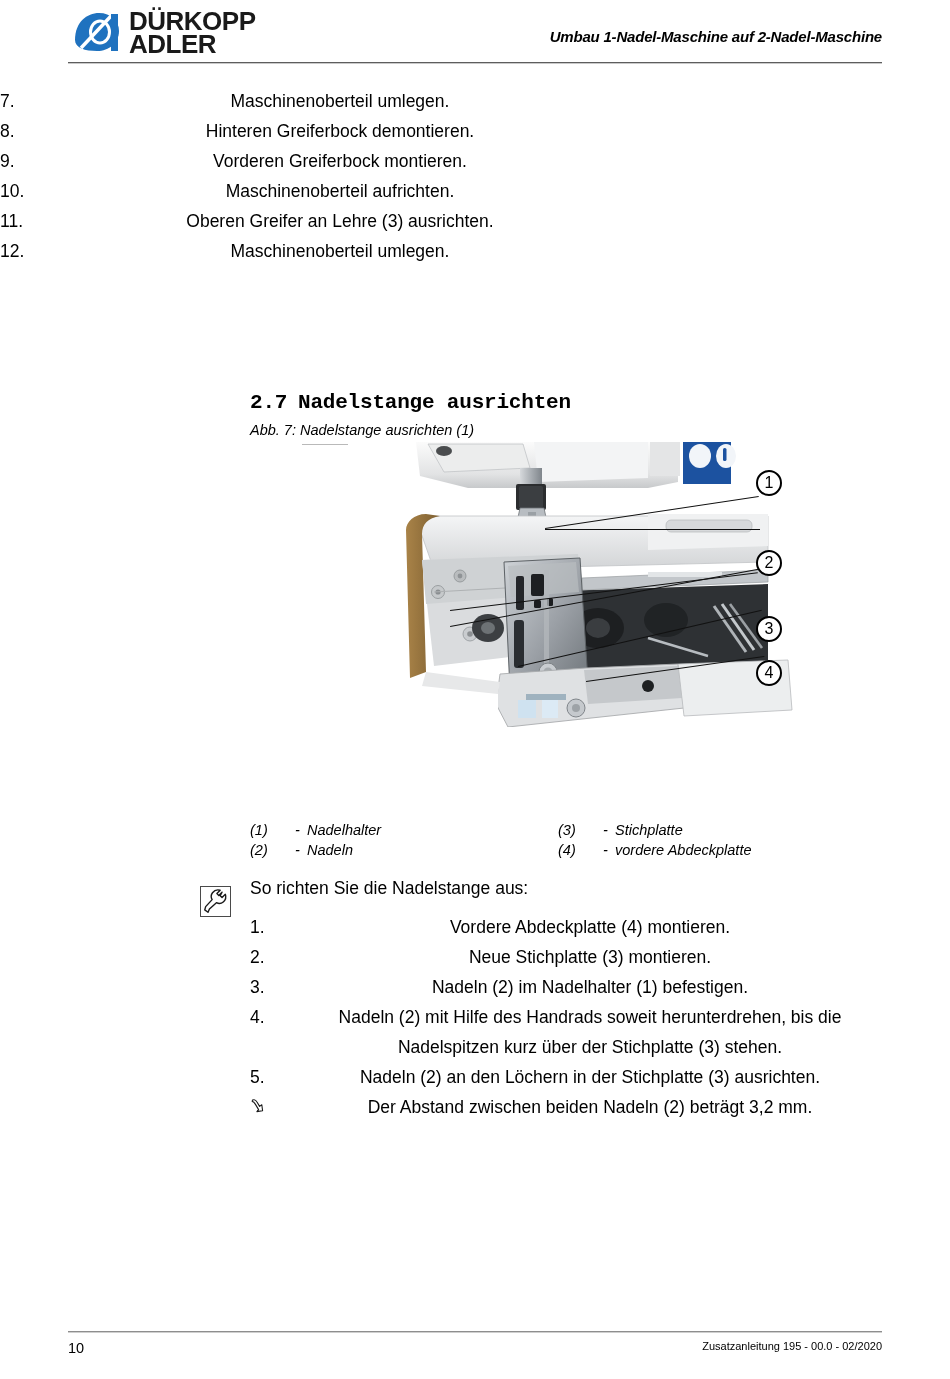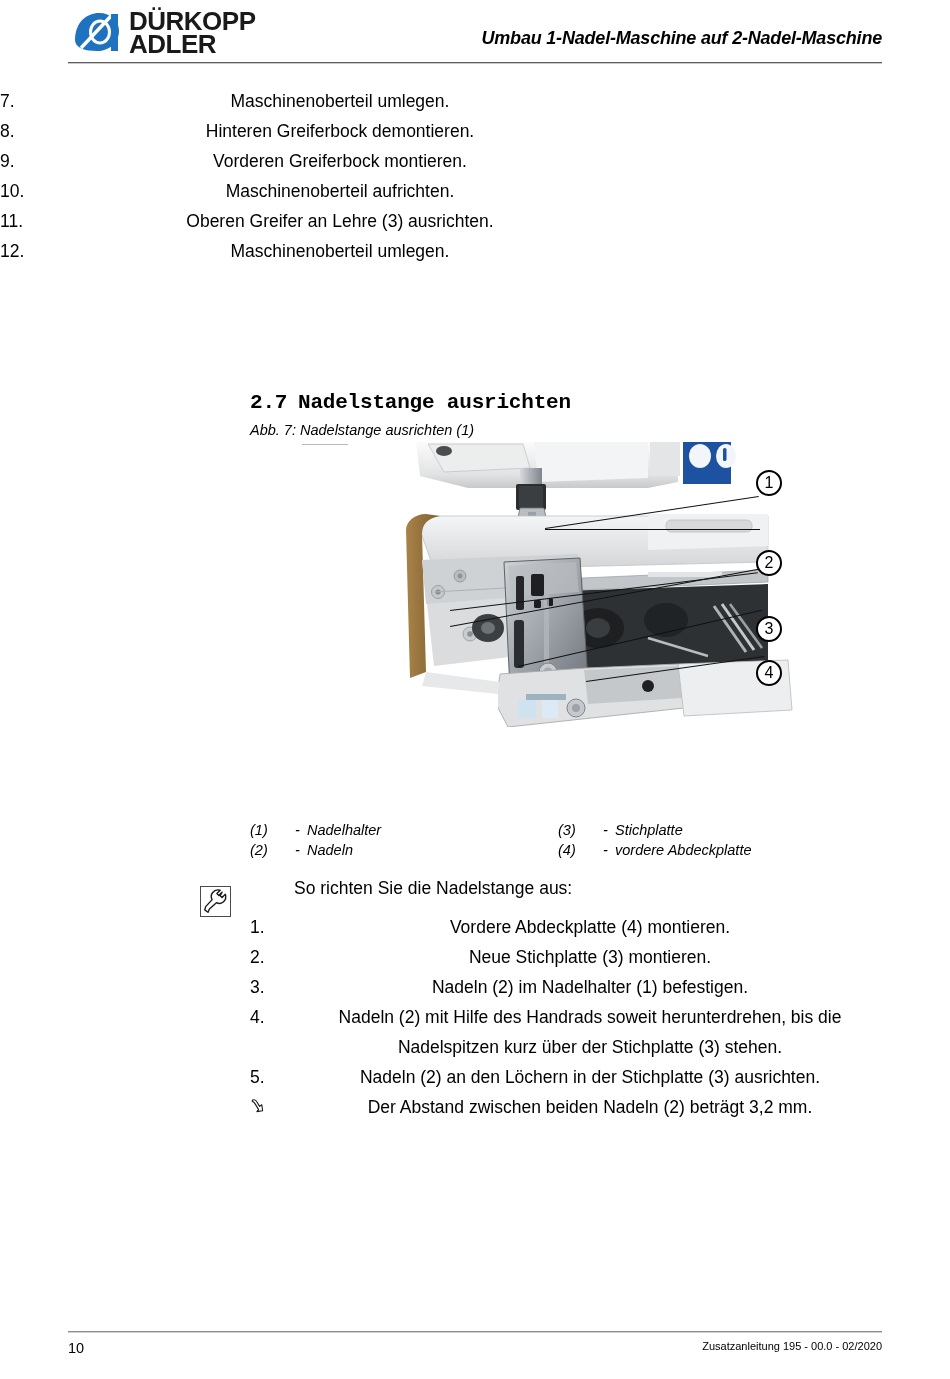--- a/index.html
+++ b/index.html
@@ -40,21 +40,21 @@
     font-size: 26px;
     line-height: 23px;
     letter-spacing: -0.5px;
     color: #1a1a1a;
   }
   .logo-words span { display: block; }
 
   .header-title {
     position: absolute;
     right: 68px; top: 28px;
-    font-size: 18px;
+    font-size: 15px;
     font-style: italic;
     font-weight: bold;
     letter-spacing: -0.2px;
     color: #000;
     white-space: nowrap;
   }
   .header-rule {
     position: absolute;
     left: 68px; top: 62px;
     width: 814px; height: 2px;
@@ -172,21 +172,20 @@
     position: absolute;
     left: 200px; top: 800px;
     width: 31px; height: 31px;
     border: 1px solid #4a4a4a;
     background: #fff;
   }
   .proc-intro {
     position: absolute;
     left: 250px; top: 792px;
     font-size: 17.5px;
-    margin-left: 44px;
   }
   .proc-list {
     position: absolute;
     left: 250px; top: 826px;
     width: 640px;
   }
   .proc-list .li-row { line-height: 30px; }
   .proc-list .li-num { width: 40px; }
   .hand-glyph {
     display: inline-block;

